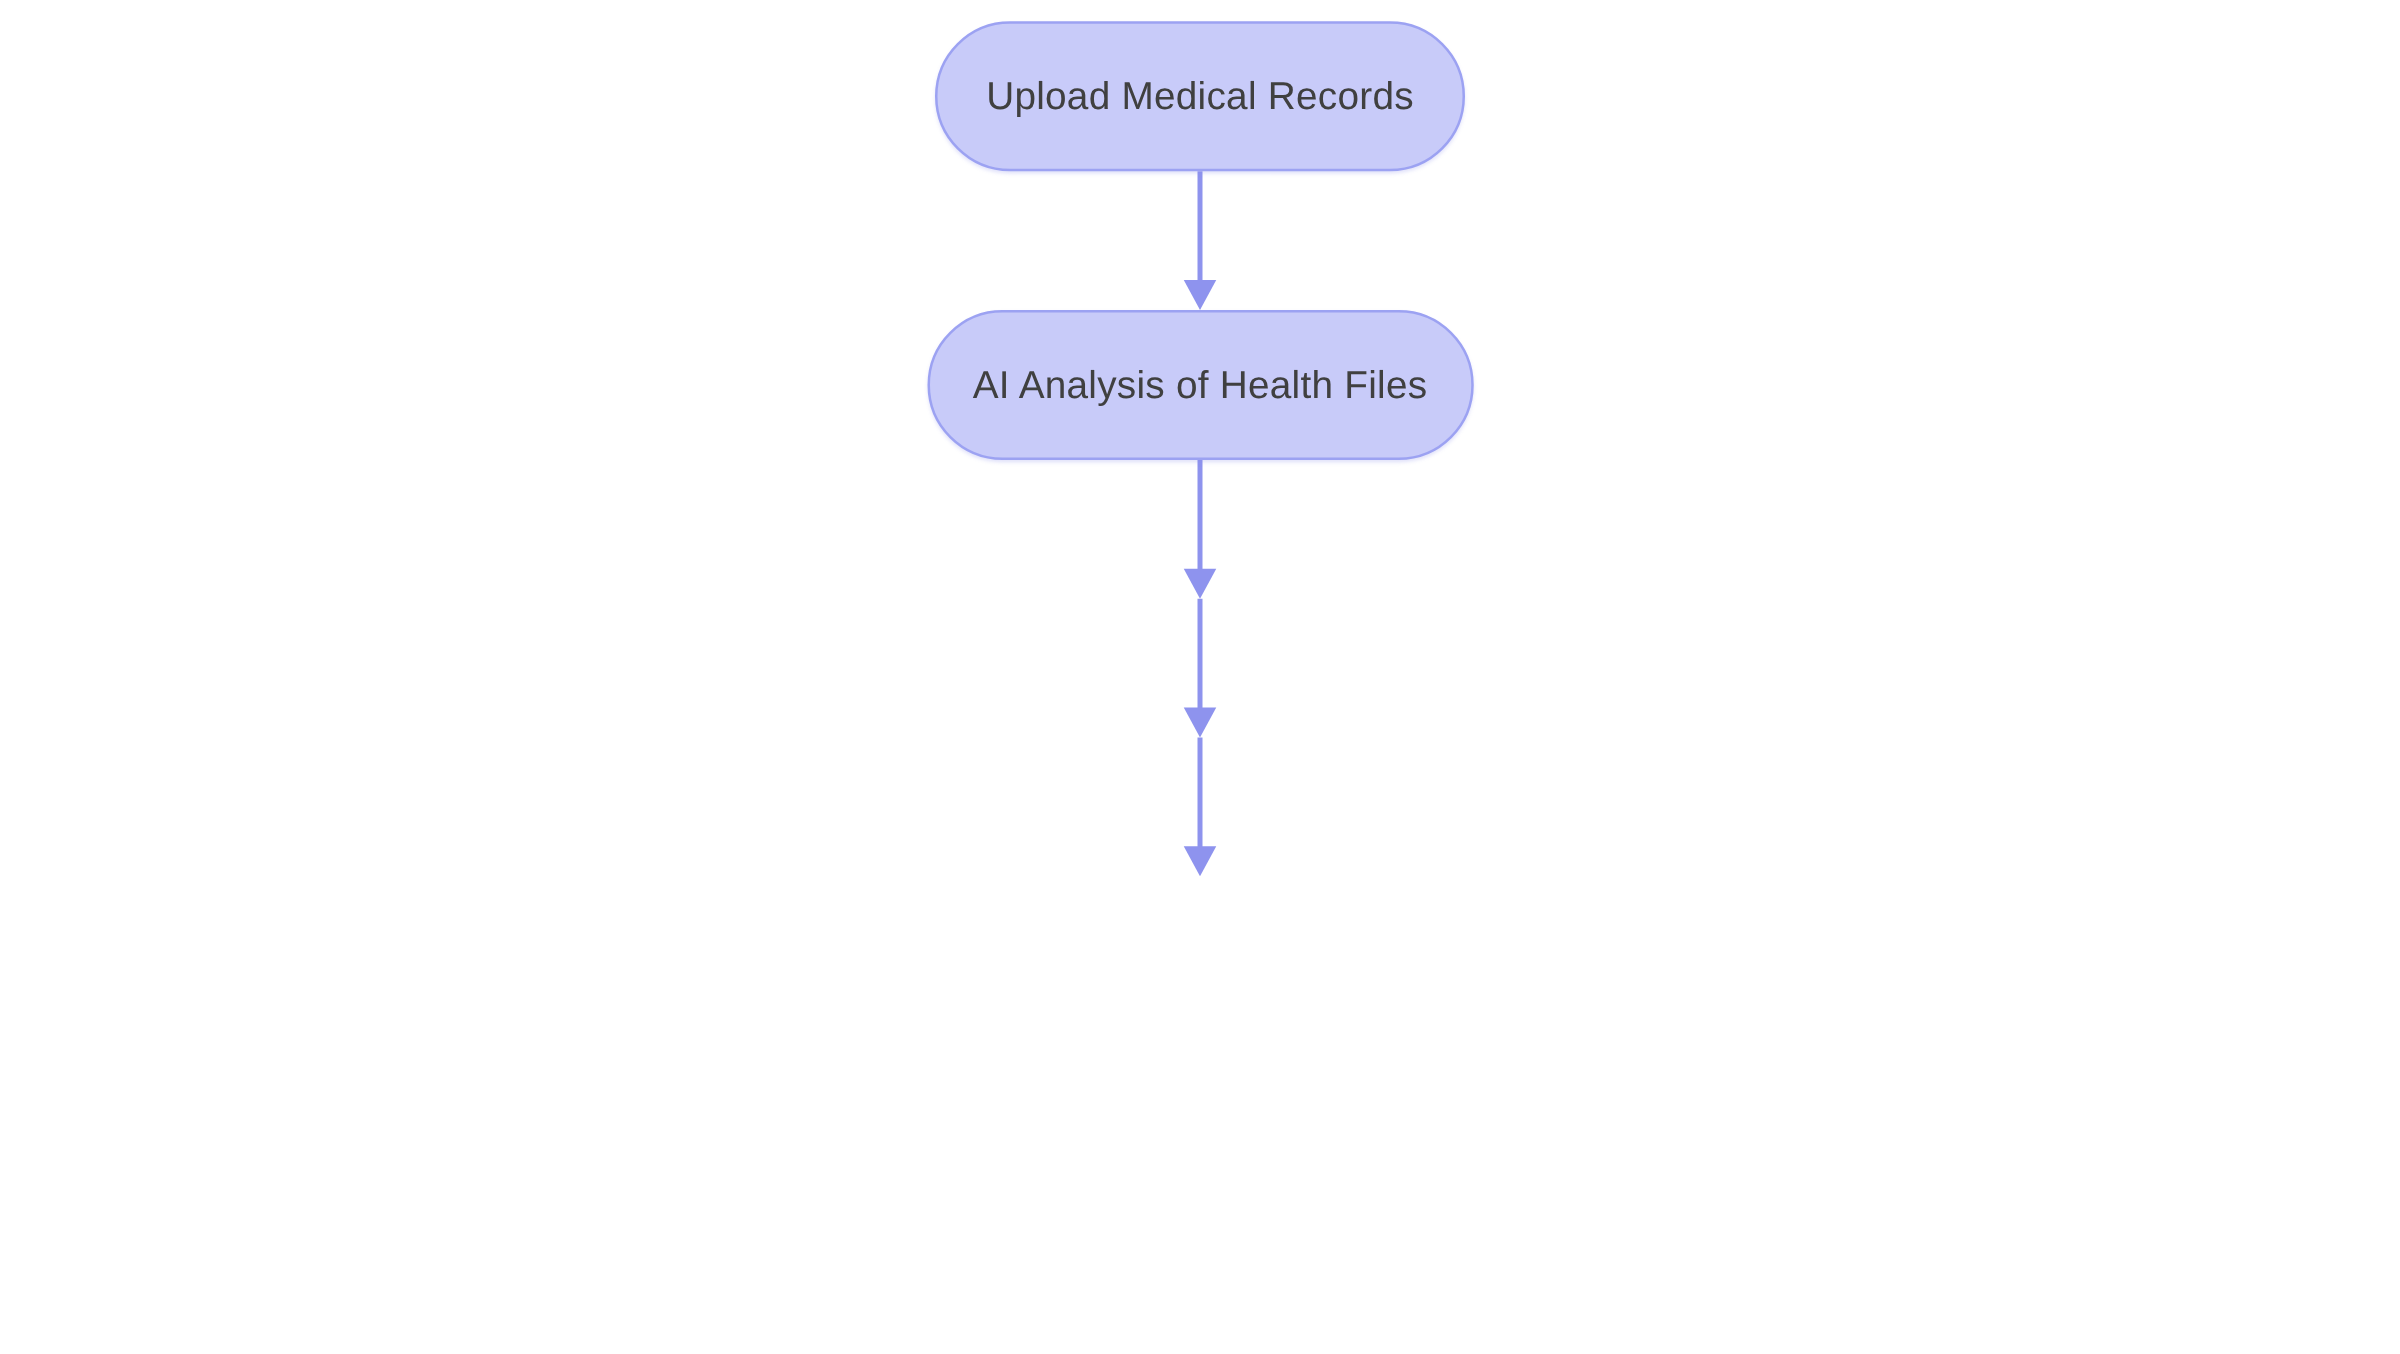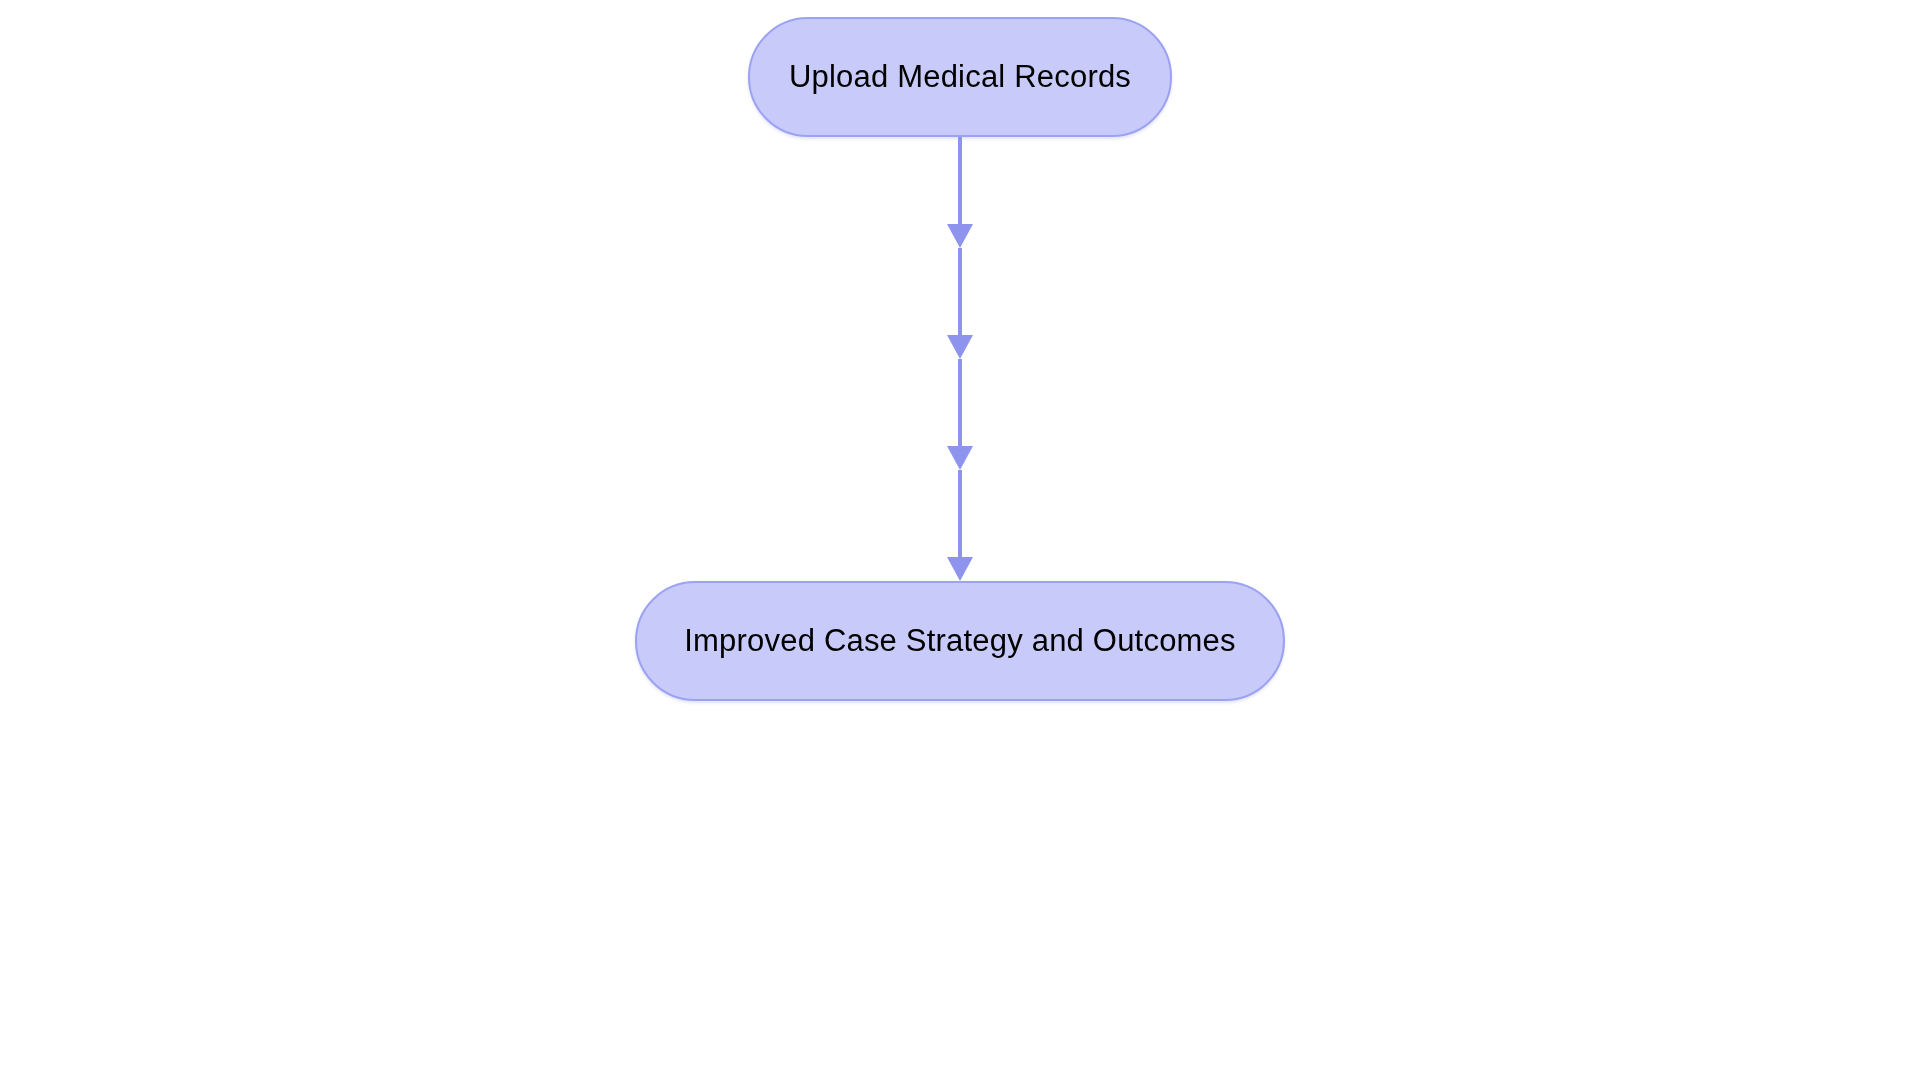--- a/index.html
+++ b/index.html
@@ -30,21 +30,21 @@
     background: #c8cbf9;
     border: 2px solid #9ca2f2;
     border-radius: 60px;
     display: flex;
     align-items: center;
     justify-content: center;
     box-shadow: 0 2px 3px rgba(140, 145, 235, 0.25);
     z-index: 1;
   }
   .node-label {
-    color: #000000;
+    color: #404040;
     font-size: 31px;
     font-weight: 400;
     letter-spacing: 0.2px;
     white-space: nowrap;
     text-align: center;
   }
   .node-1 { width: 424px; }
   .node-2 { width: 437px; }
   .node-3 { width: 540px; }
   .node-4 { width: 477px; }
@@ -82,36 +82,36 @@
 
     <div class="node node-1">
       <span class="node-label">Upload Medical Records</span>
     </div>
 
     <div class="edge">
       <div class="edge-shaft"></div>
       <div class="edge-head"></div>
     </div>
 
+    <div class="node node-2">
+      <span class="node-label">AI Analysis of Health Files</span>
+    </div>
 
     <div class="edge">
       <div class="edge-shaft"></div>
       <div class="edge-head"></div>
     </div>
 
 
     <div class="edge">
       <div class="edge-shaft"></div>
       <div class="edge-head"></div>
     </div>
 
 
     <div class="edge">
       <div class="edge-shaft"></div>
       <div class="edge-head"></div>
     </div>
 
-    <div class="node node-5">
-      <span class="node-label">Improved Case Strategy and Outcomes</span>
-    </div>
 
   </div>
 </div>
 
 </body></html>

